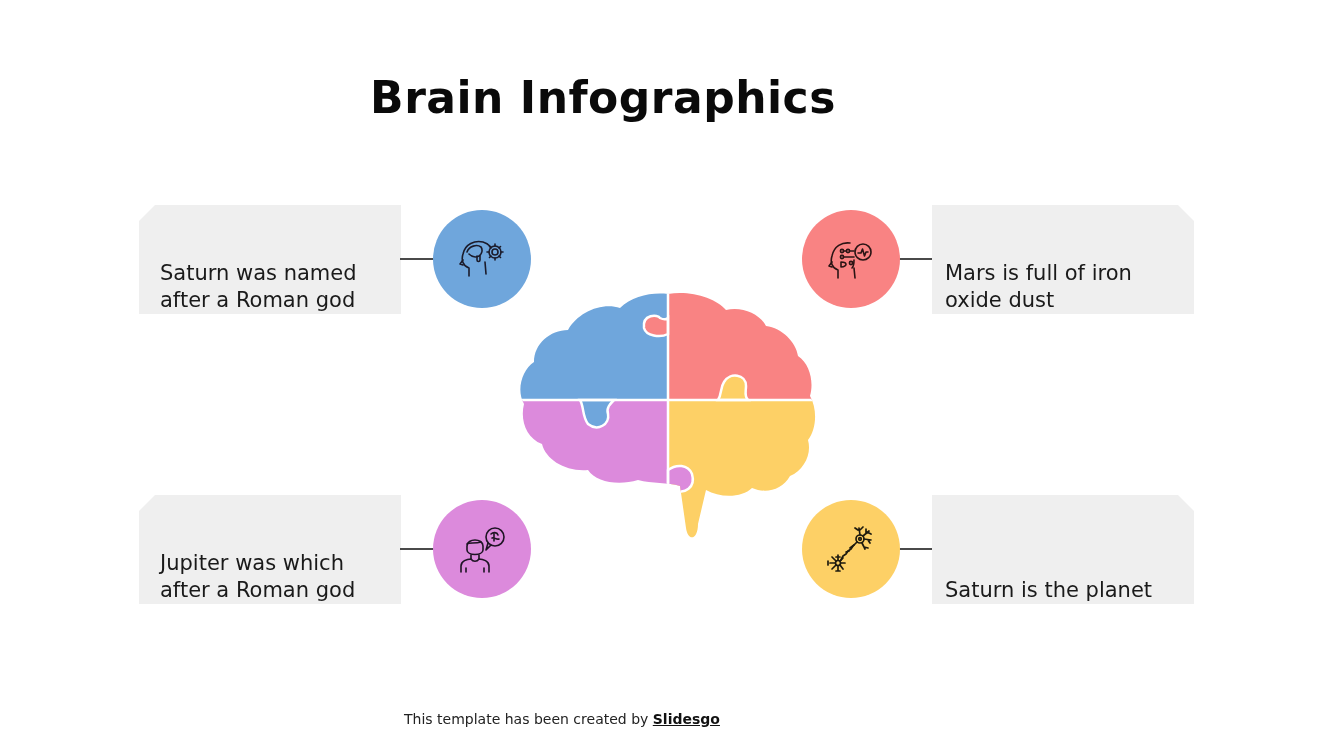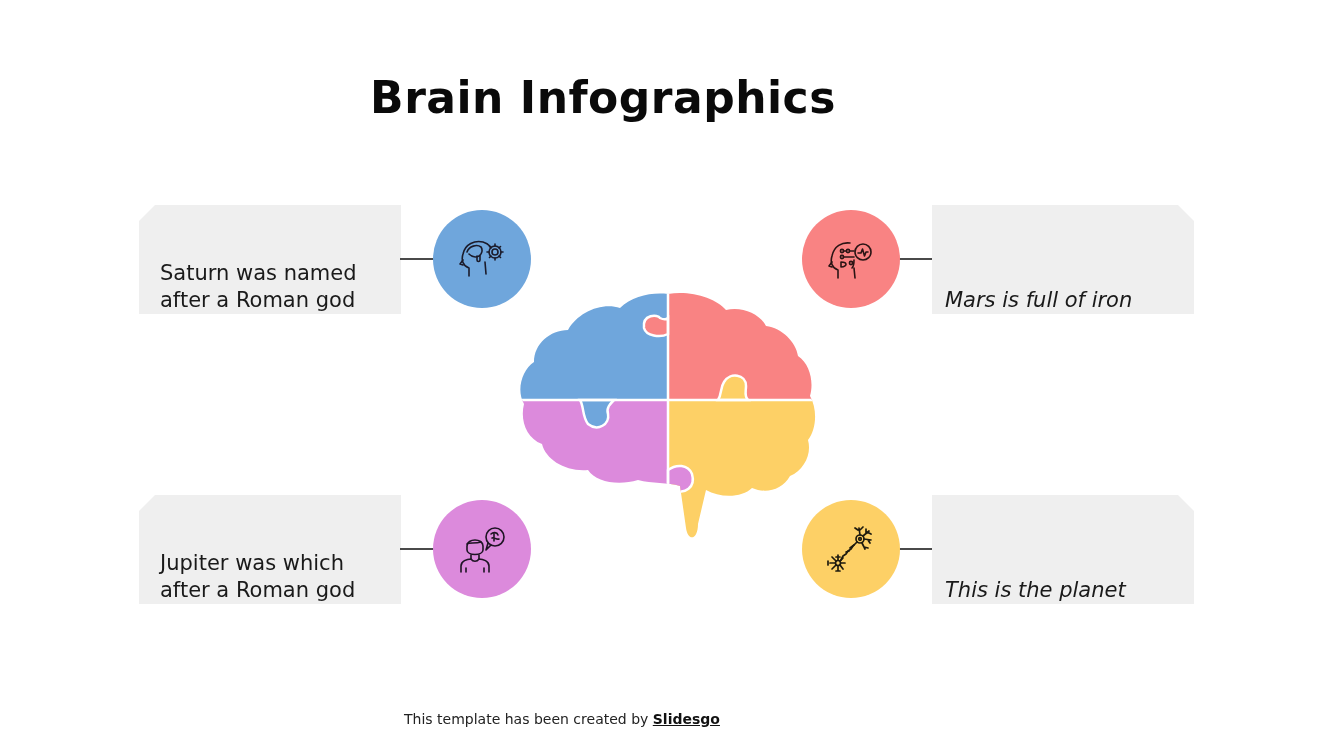--- a/index.html
+++ b/index.html
@@ -10,21 +10,21 @@
   .title {
     position: absolute; left: 0; top: 72px; width: 1206px; text-align: center;
     font-size: 44px; font-weight: bold; letter-spacing: 0.5px; color: #0a0a0a;
   }
   .box {
     position: absolute; width: 262px; height: 109px; background: #efefef;
     box-sizing: border-box; display: flex; align-items: flex-end;
     font-size: 21px; line-height: 27px; color: #1a1a1a;
   }
   .box.left { left: 139px; clip-path: polygon(16px 0, 100% 0, 100% 100%, 0 100%, 0 16px); padding: 0 10px 0 21px; }
-  .box.right { left: 932px; clip-path: polygon(0 0, calc(100% - 16px) 0, 100% 16px, 100% 100%, 0 100%); padding: 0 10px 0 13px; font-style: italic; }
+  .box.right { left: 932px; clip-path: polygon(0 0, calc(100% - 16px) 0, 100% 16px, 100% 100%, 0 100%); padding: 0 10px 0 13px; }
   .box .txt { margin-top: -18px; }
   .box.top { top: 205px; }
   .box.bot { top: 495px; }
   .connector { position: absolute; height: 2px; background: #4a4a4a; width: 34px; }
   .circle {
     position: absolute; width: 98px; height: 98px; border-radius: 50%;
     display: flex; align-items: center; justify-content: center;
   }
   .circle svg { width: 54px; height: 54px; }
   .brain { position: absolute; left: 520px; top: 292px; width: 300px; height: 252px; }
@@ -55,20 +55,21 @@
     <path d="M22 24 L22 28 C22 30 25 30 25 28 L25 24"></path>
     <circle cx="40" cy="20" r="3"></circle>
     <path d="M40 12 L40 14 M40 26 L40 28 M32 20 L34 20 M46 20 L48 20 M34.5 14.5 L36 16 M44 24 L45.5 25.5 M34.5 25.5 L36 24 M44 16 L45.5 14.5"></path>
     <circle cx="40" cy="20" r="6"></circle>
   </svg>
 </div>
 
 <div class="box right top">
   <div class="txt">
       <div>Mars is full of iron</div>
+      <div>oxide dust</div>
     </div>
 </div>
 <div class="connector" style="left:898px;top:258px;"></div>
 <div class="circle" style="left:802px;top:210px;background:#f98383;">
   <svg viewBox="0 0 54 54" fill="none" stroke="#2a1414" stroke-width="1.6" stroke-linecap="round" stroke-linejoin="round">
     <path d="M14 46 L14 38 C8 36 6 30 8 24 C10 14 18 10 26 11"></path>
     <path d="M8 30 L5 34 L8 35"></path>
     <path d="M30 36 L31 46"></path>
     <path d="M28 36 C30 34 30 30 30 28"></path>
     <circle cx="18" cy="19" r="1.6"></circle>
@@ -98,21 +99,21 @@
     <path d="M6 50 L6 44 C6 39 12 37 16 37 C18 40 22 40 24 37 C28 37 34 39 34 44 L34 50"></path>
     <path d="M11 46 L11 50 M29 46 L29 50"></path>
     <circle cx="40" cy="15" r="9"></circle>
     <path d="M33 21 L31 28 L36 23"></path>
     <path d="M36 12 C38 10 42 10 43 13 M37 16 C40 15 41 18 44 17 M39 12 L39 19"></path>
   </svg>
 </div>
 
 <div class="box right bot">
   <div class="txt">
-      <div>This is the planet</div>
+      <div>Saturn is the planet</div>
     </div>
 </div>
 <div class="connector" style="left:898px;top:548px;"></div>
 <div class="circle" style="left:802px;top:500px;background:#fdd066;">
   <svg viewBox="0 0 54 54" fill="none" stroke="#1e1a0e" stroke-width="1.7" stroke-linecap="round" stroke-linejoin="round">
     <circle cx="36" cy="17" r="4"></circle>
     <circle cx="36" cy="17" r="1.3"></circle>
     <path d="M36 13 L35 6 M34 8 L31 6 M36 8 L39 5 M39 14 L45 9 M42 11 L42 7 M43 10 L47 12 M40 17 L47 18 M44 18 L46 21 M38 21 L41 27 M40 25 L44 26"></path>
     <path d="M33 20 L29 24 L27 27 L24 29 L22 32 L19 34 L17 38"></path>
     <path d="M30 23 L26 26 M25 29 L22 30"></path>

